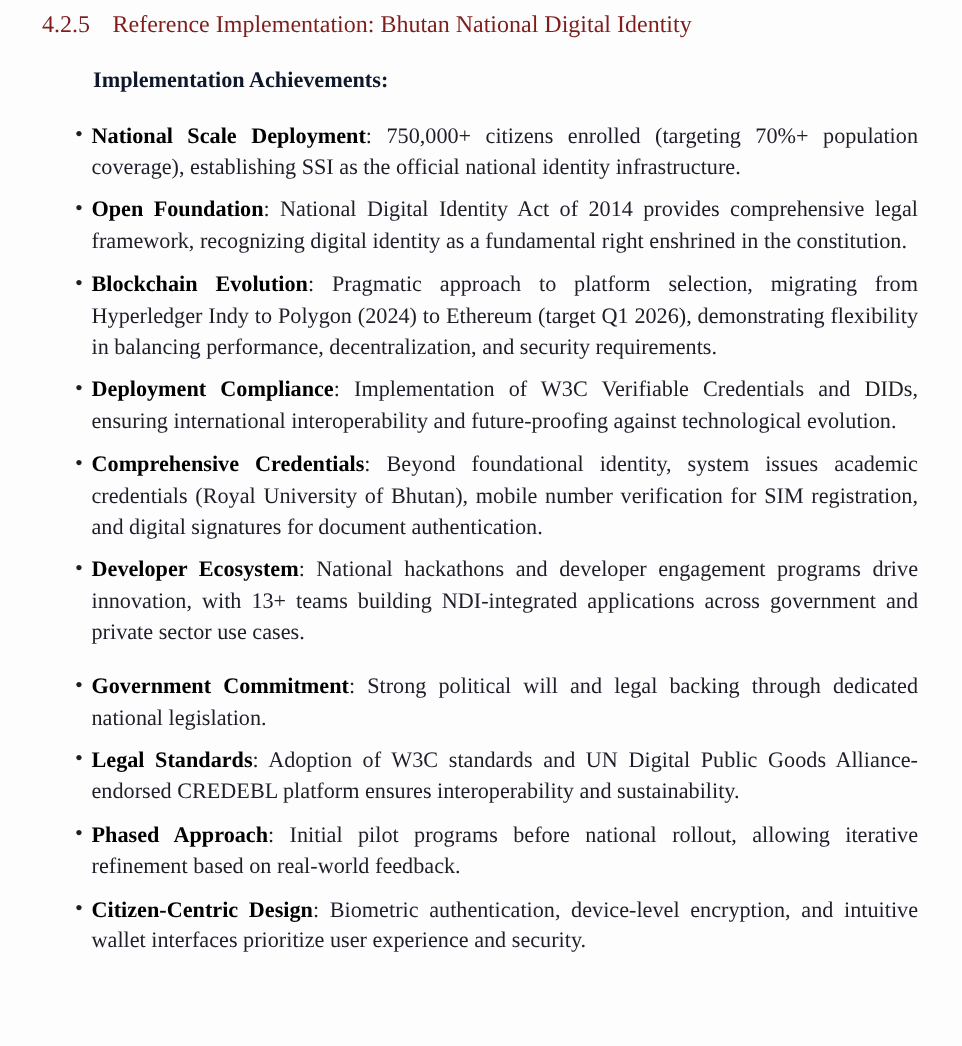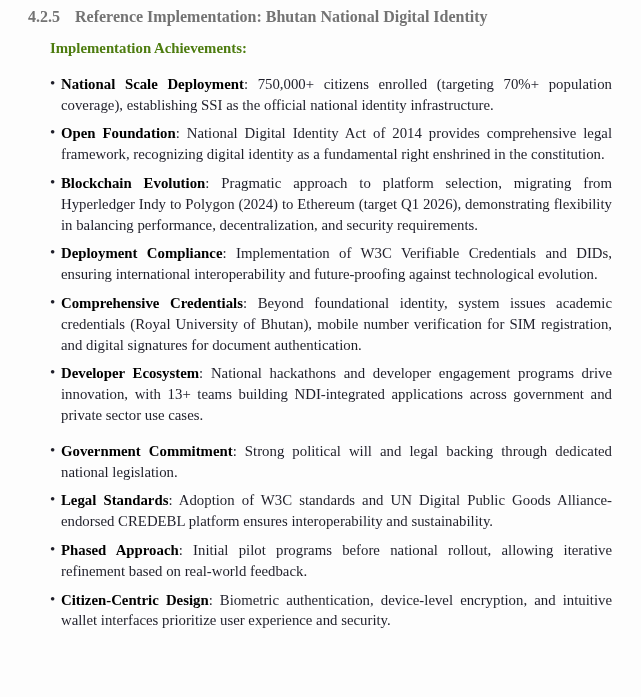--- a/index.html
+++ b/index.html
@@ -14,38 +14,38 @@
     background: #fdfdfd;
     color: #1e1e29;
     font-family: "Liberation Serif", "DejaVu Serif", serif;
     font-size: 14.8px;
     line-height: 20.8px;
     padding: 6px 29px 0 28px;
     overflow: hidden;
   }
   .section-heading {
     font-size: 16px;
-    font-weight: bold;
+    font-weight: normal;
     margin: 0 0 10px 0;
     line-height: 22px;
-    color: #737373;
+    color: #7f1d1d;
   }
   .section-heading .sec-num {
     display: inline-block;
     margin-right: 15px;
   }
   .intro {
     margin: 0;
     text-align: justify;
   }
   .subheading {
     font-weight: bold;
-    margin: 4px;
+    margin: 16px;
     padding-left: 18px;
-    color: #4d7c0f;
+    color: #0f172a;
   }
   ul.bullet-list {
     list-style: none;
     margin: 15px 0 0 0;
     padding: 0 0 0 22px;
   }
   ul.bullet-list li {
     position: relative;
     padding-left: 11px;
     margin: 0 0 8px 0;

